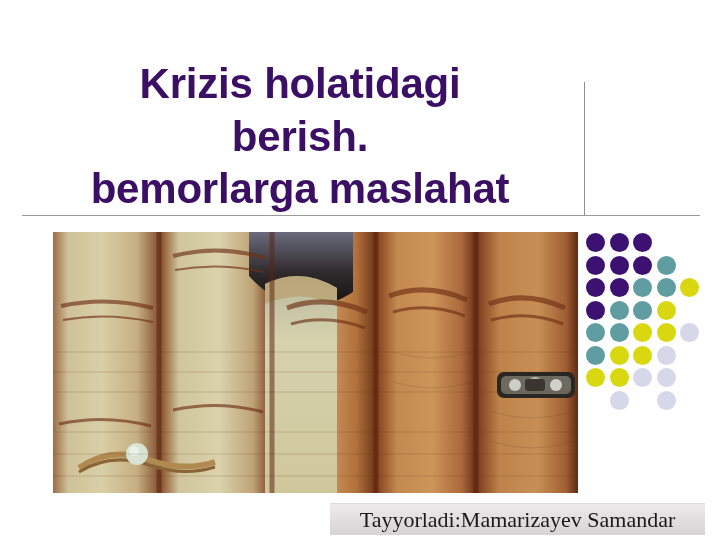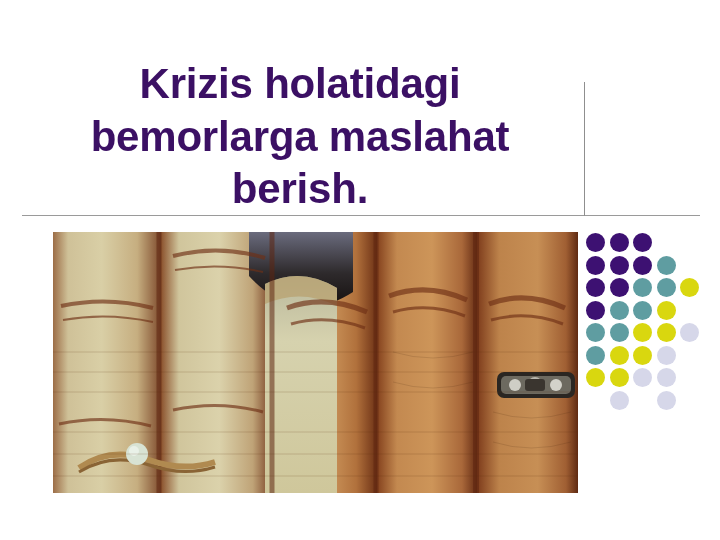--- a/index.html
+++ b/index.html
@@ -116,22 +116,22 @@
 </head>
 <body>
 
 <div id="slide">
 
   <div class="rule-horizontal"></div>
   <div class="rule-vertical"></div>
 
   <div class="title-block">
     <div class="title-line">Krizis holatidagi</div>
+    <div class="title-line">berish.</div>
     <div class="title-line">bemorlarga maslahat</div>
-    <div class="title-line">berish.</div>
   </div>
 
   <div class="photo-frame">
     <div class="photo-canvas">
       <svg viewBox="0 0 525 261" preserveAspectRatio="none">
         <defs>
           <linearGradient id="fingerA" x1="0" y1="0" x2="1" y2="0">
             <stop offset="0%" stop-color="#9c6d47"></stop>
             <stop offset="14%" stop-color="#cfc198"></stop>
             <stop offset="45%" stop-color="#d9cfa6"></stop>
@@ -273,14 +273,17 @@
       <div class="dot c-yellow" style="left: 47px; top: 112.5px;"></div>
       <div class="dot c-lavender" style="left: 70.5px; top: 112.5px;"></div>
       <div class="dot c-yellow" style="left: 0px; top: 135px;"></div>
       <div class="dot c-yellow" style="left: 23.5px; top: 135px;"></div>
       <div class="dot c-lavender" style="left: 47px; top: 135px;"></div>
       <div class="dot c-lavender" style="left: 70.5px; top: 135px;"></div>
       <div class="dot c-lavender" style="left: 23.5px; top: 157.5px;"></div>
       <div class="dot c-lavender" style="left: 70.5px; top: 157.5px;"></div>
     </div>
 
+  <div class="caption-box">
+    <span class="caption-text">Tayyorladi:Mamarizayev Samandar</span>
+  </div>
 
 </div>
 
 </body></html>

